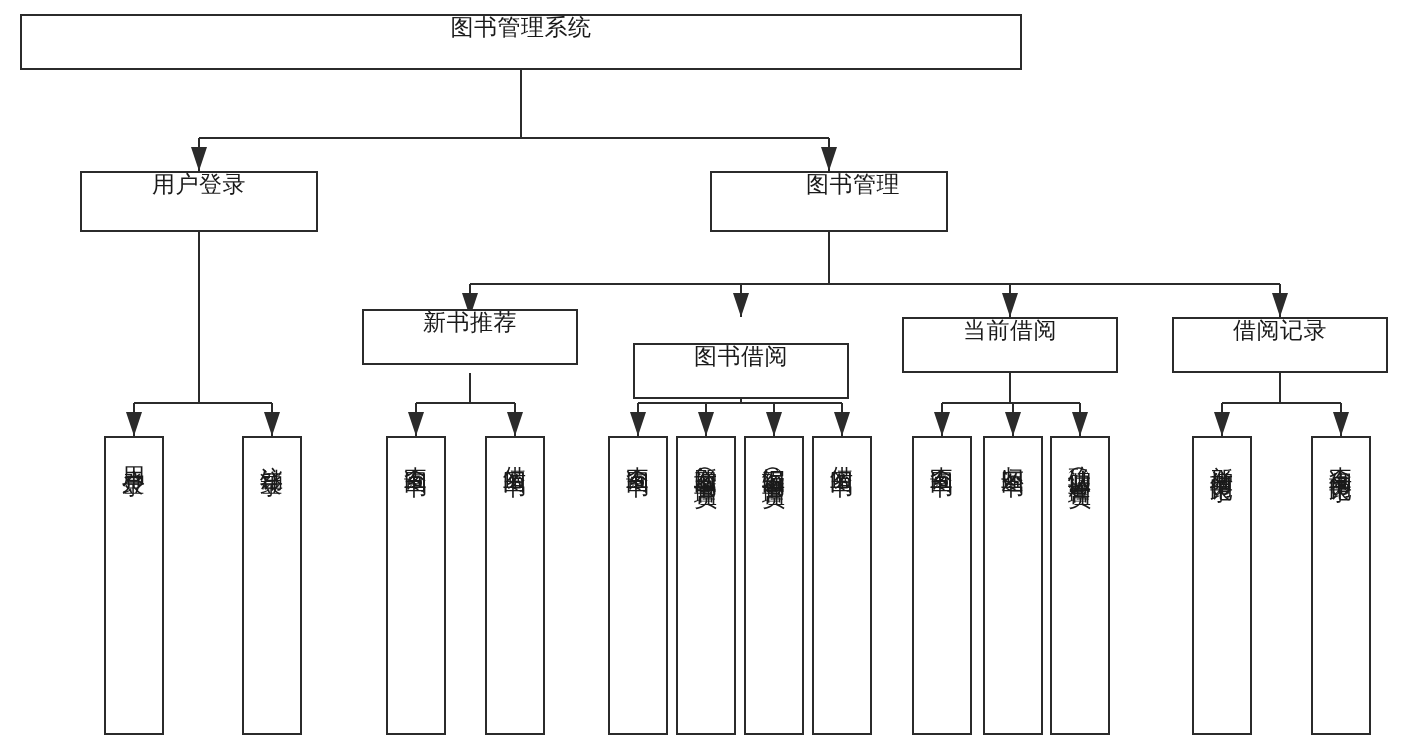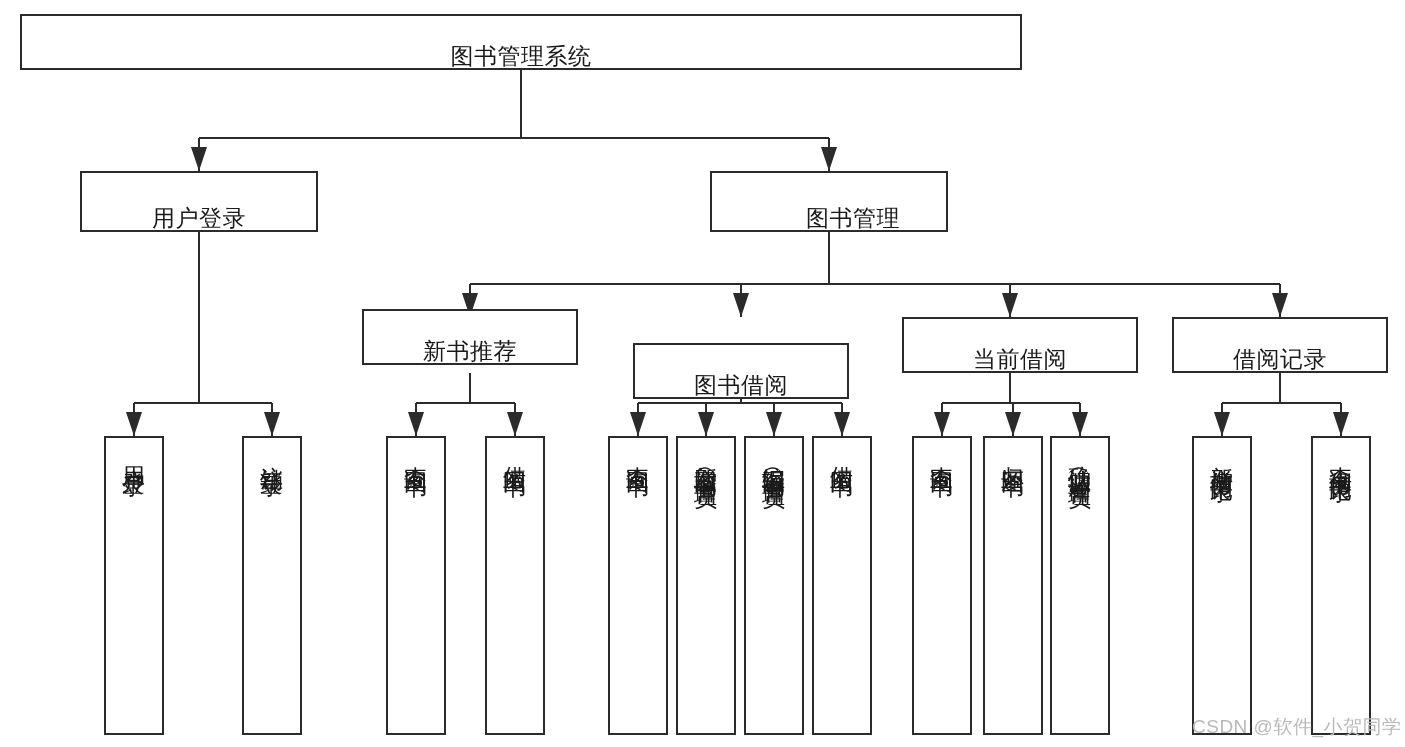--- a/index.html
+++ b/index.html
@@ -24,21 +24,21 @@
     width: 1405px;
     height: 747px;
     pointer-events: none;
   }
   .node {
     position: absolute;
     box-sizing: border-box;
     border: 2px solid #2b2b2b;
     background: #ffffff;
     display: flex;
-    align-items: flex-end;
+    align-items: flex-start;
     justify-content: center;
     color: #1a1a1a;
   }
   .node .lbl {
     display: block;
     text-align: center;
     line-height: 1.0;
     white-space: nowrap;
   }
   
@@ -136,21 +136,21 @@
       </div>
       <div class="node horiz" style="left: 710px; top: 171px; width: 238px; height: 61px; border-color: rgb(43, 43, 43); background: rgb(255, 255, 255); color: rgb(26, 26, 26); padding-left: 48px;">
         <span class="lbl">图书管理</span>
       </div>
       <div class="node horiz" style="left: 362px; top: 309px; width: 216px; height: 56px; border-color: rgb(43, 43, 43); background: rgb(255, 255, 255); color: rgb(26, 26, 26);">
         <span class="lbl">新书推荐</span>
       </div>
       <div class="node horiz" style="left: 633px; top: 317px; width: 216px; height: 56px; border-color: rgb(43, 43, 43); background: rgb(255, 255, 255); color: rgb(26, 26, 26); margin-top: 26px;">
         <span class="lbl">图书借阅</span>
       </div>
-      <div class="node horiz" style="left: 902px; top: 317px; width: 236px; height: 56px; border-color: rgb(43, 43, 43); background: rgb(255, 255, 255); color: rgb(26, 26, 26);">
+      <div class="node horiz" style="left: 902px; top: 317px; width: 216px; height: 56px; border-color: rgb(43, 43, 43); background: rgb(255, 255, 255); color: rgb(26, 26, 26);">
         <span class="lbl">当前借阅</span>
       </div>
       <div class="node horiz" style="left: 1172px; top: 317px; width: 216px; height: 56px; border-color: rgb(43, 43, 43); background: rgb(255, 255, 255); color: rgb(26, 26, 26);">
         <span class="lbl">借阅记录</span>
       </div>
       <div class="node vert" style="left: 104px; top: 436px; width: 60px; height: 299px; border-color: rgb(43, 43, 43); background: rgb(255, 255, 255); color: rgb(26, 26, 26);">
         <span class="lbl">用户登录</span>
       </div>
       <div class="node vert" style="left: 242px; top: 436px; width: 60px; height: 299px; border-color: rgb(43, 43, 43); background: rgb(255, 255, 255); color: rgb(26, 26, 26);">
         <span class="lbl">注销登录</span>
@@ -182,14 +182,13 @@
       <div class="node vert" style="left: 1050px; top: 436px; width: 60px; height: 299px; border-color: rgb(43, 43, 43); background: rgb(255, 255, 255); color: rgb(26, 26, 26);">
         <span class="lbl">确认归还（管理员）</span>
       </div>
       <div class="node vert" style="left: 1192px; top: 436px; width: 60px; height: 299px; border-color: rgb(43, 43, 43); background: rgb(255, 255, 255); color: rgb(26, 26, 26);">
         <span class="lbl">新增借阅记录</span>
       </div>
       <div class="node vert" style="left: 1311px; top: 436px; width: 60px; height: 299px; border-color: rgb(43, 43, 43); background: rgb(255, 255, 255); color: rgb(26, 26, 26);">
         <span class="lbl">查询借阅记录</span>
       </div>
     </div>
-  <div class="watermark" style="left: 1192px; top: 714px; color: rgb(185, 185, 185);">CSDN @软件_小贺同学</div>
 </div>
 
 </body></html>

